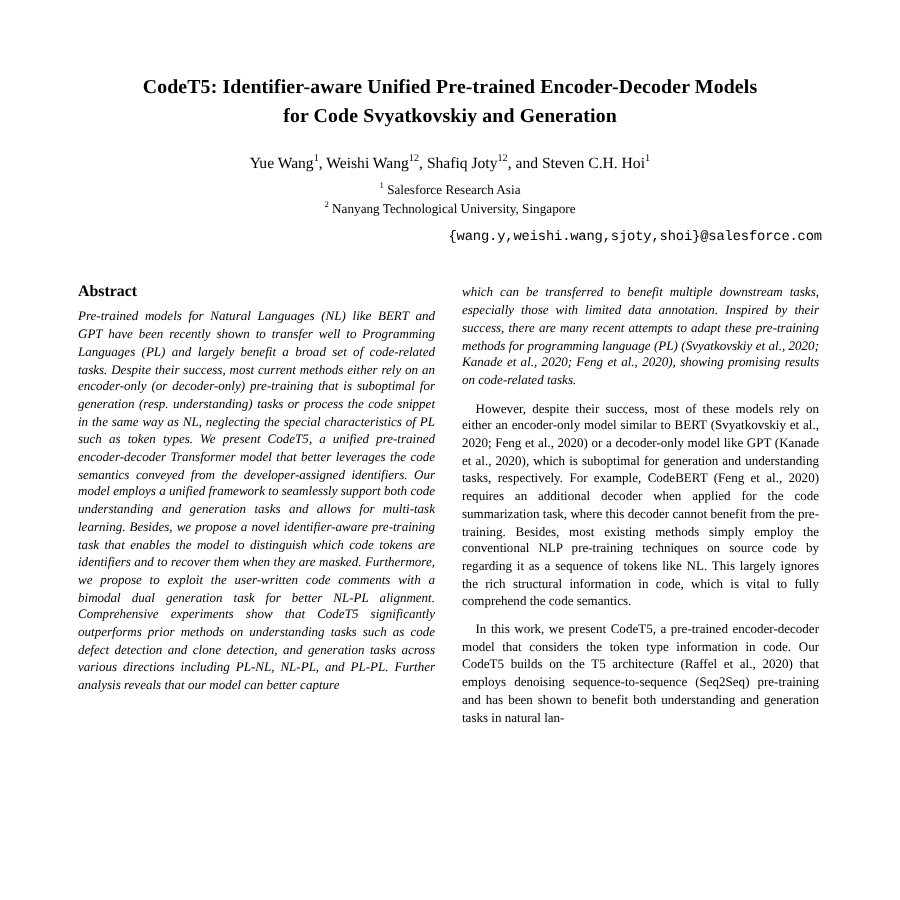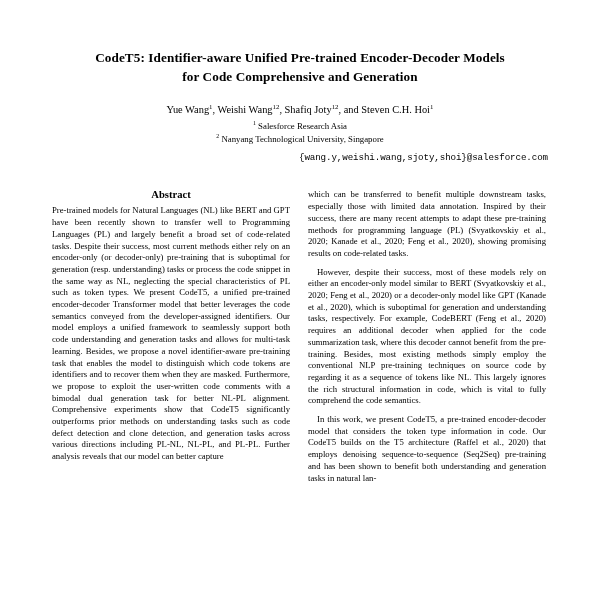--- a/index.html
+++ b/index.html
@@ -57,44 +57,43 @@
   .columns {
     display: flex;
     gap: 18px;
     margin-top: 26px;
   }
   .col {
     width: 238px;
     flex: 0 0 238px;
   }
   .sec-head {
-    text-align: center;
     font-size: 10.6px;
     font-weight: bold;
     margin: 0 0 5px 0;
   }
   p.body {
     margin: 0 0 7px 0;
     font-size: 8.7px;
     line-height: 1.345;
     text-align: justify;
     text-justify: inter-word;
     hyphens: auto;
   }
-  p.body.first { text-indent: 0; }
+  p.body.first { text-indent: 0; font-style: italic; }
   p.body.indent { text-indent: 9px; }
 </style>
 </head>
 <body>
 
 <div class="page">
 
   <div class="title">
     <span>CodeT5: Identifier-aware Unified Pre-trained Encoder-Decoder Models</span>
-    <span class="line2">for Code Comprehensive and Generation</span>
+    <span class="line2">for Code Svyatkovskiy and Generation</span>
   </div>
 
   <div class="authors">Yue Wang<sup>1</sup>, Weishi Wang<sup>12</sup>, Shafiq Joty<sup>12</sup>, and Steven C.H. Hoi<sup>1</sup></div>
   <div class="affil"><sup>1</sup> Salesforce Research Asia</div>
   <div class="affil"><sup>2</sup> Nanyang Technological University, Singapore</div>
   <div class="email">{wang.y,weishi.wang,sjoty,shoi}@salesforce.com</div>
 
   <div class="columns">
 
     <div class="col">

